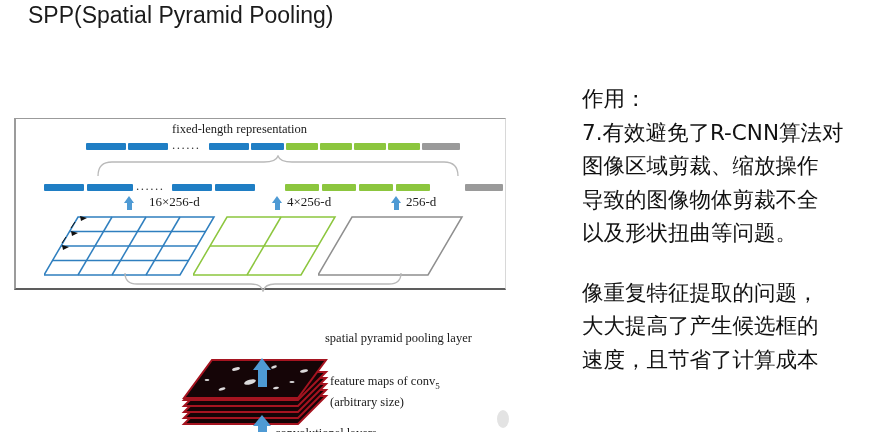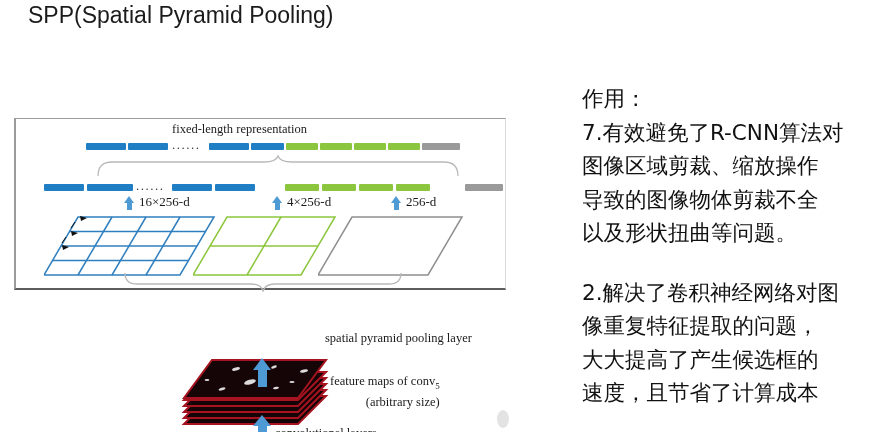--- a/index.html
+++ b/index.html
@@ -168,21 +168,21 @@
 
   
   #feature-stack { position: absolute; left: 176px; top: 300px; }
 
   #fm-label {
     position: absolute;
     left: 330px;
     top: 315px;
     font-size: 12.5px;
     line-height: 16px;
-    text-align: right;
+    text-align: left;
     white-space: nowrap;
   }
   #fm-label .sub { font-size: 9px; vertical-align: sub; }
 
   #conv-label {
     position: absolute;
     left: 275px;
     top: 368px;
     font-size: 12.5px;
     white-space: nowrap;
@@ -278,21 +278,21 @@
       <div class="bar green" style="left:322px; top:126px; width:34px;"></div>
       <div class="bar green" style="left:359px; top:126px; width:34px;"></div>
       <div class="bar green" style="left:396px; top:126px; width:34px;"></div>
       <div class="bar gray" style="left:465px; top:126px; width:38px;"></div>
     </div>
 
     <div class="arrow-up arrow-small" style="left:129px; top:138px;">
       <div class="head"></div>
         <div class="shaft"></div>
     </div>
-    <div class="d-label serif" style="left:139px; top:136px;font-family:Liberation Serif, serif;">16×256-d</div>
+    <div class="d-label serif" style="left:149px; top:136px;font-family:Liberation Serif, serif;">16×256-d</div>
 
     <div class="arrow-up arrow-small" style="left:277px; top:138px;">
       <div class="head"></div>
         <div class="shaft"></div>
     </div>
     <div class="d-label serif" style="left:287px; top:136px;">4×256-d</div>
 
     <div class="arrow-up arrow-small" style="left:396px; top:138px;">
       <div class="head"></div>
         <div class="shaft"></div>
@@ -384,20 +384,19 @@
     <div id="artifact"></div>
   </div>
 
   <div id="notes">
     <div class="para">作用：</div>
     <div class="para">7.有效避免了R-CNN算法对</div>
     <div class="para">图像区域剪裁、缩放操作</div>
     <div class="para">导致的图像物体剪裁不全</div>
     <div class="para">以及形状扭曲等问题。</div>
     <div class="gap"></div>
-    <div class="para">2.解决了卷积神经网络对图</div>
     <div class="para">像重复特征提取的问题，</div>
     <div class="para">大大提高了产生候选框的</div>
     <div class="para">速度，且节省了计算成本</div>
   </div>
 
 
 </div>
 
 </body></html>

